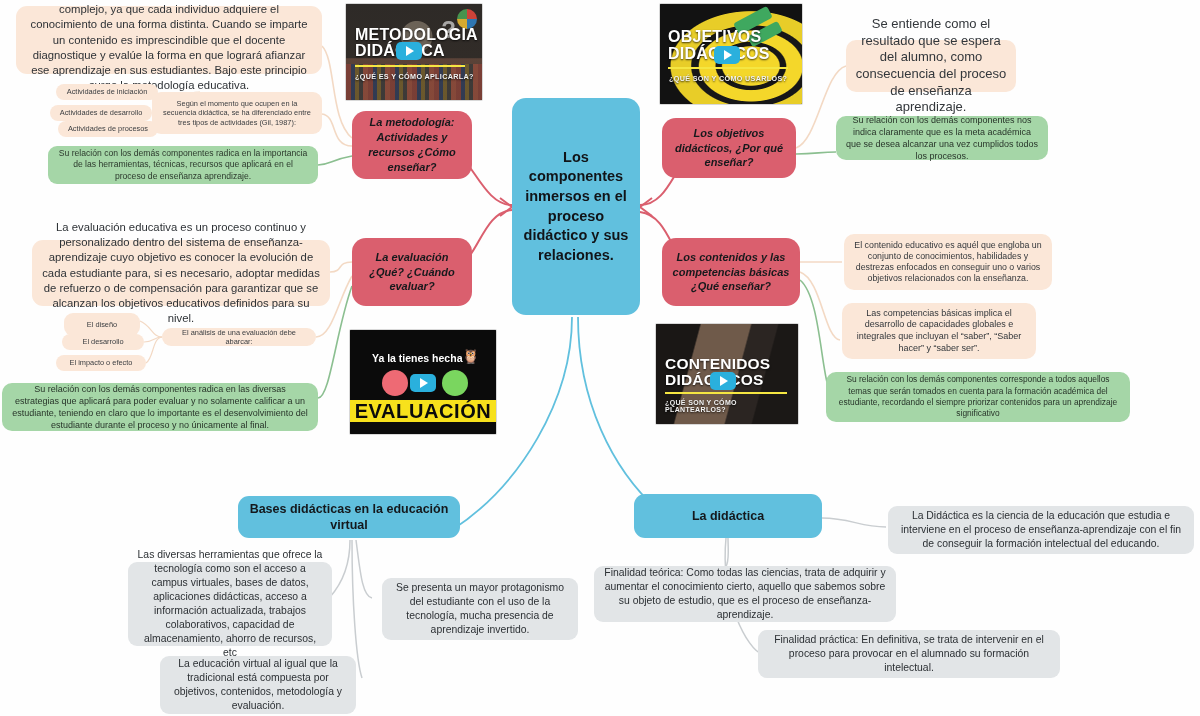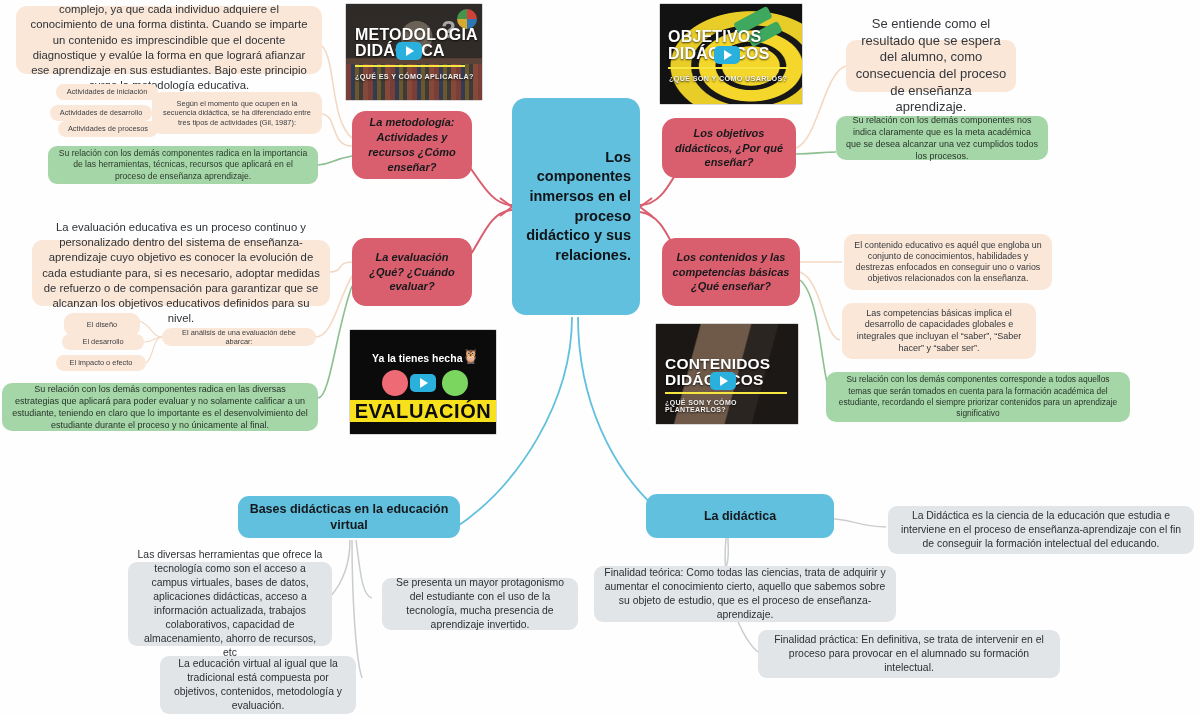--- a/index.html
+++ b/index.html
@@ -35,21 +35,20 @@
     z-index:2;
   }
   
   .n-central{
     background:#61c0de;
     border-radius:14px;
     font-weight:bold;
     font-size:14.5px;
     color:#111418;
     line-height:1.35;
-    text-align:right;
   }
   .n-blue{
     background:#61c0de;
     border-radius:11px;
     font-weight:bold;
     font-size:12.5px;
     color:#14181c;
   }
   
   .n-red{
@@ -266,21 +265,21 @@
   </div>
 
   <div class="node n-red" style="left:662px;top:238px;width:138px;height:68px;">
     <span>Los contenidos y las competencias básicas ¿Qué enseñar?</span>
   </div>
 
   <div class="node n-blue" style="left:238px;top:496px;width:222px;height:42px;">
     <span>Bases didácticas en la educación virtual</span>
   </div>
 
-  <div class="node n-blue" style="left:634px;top:494px;width:188px;height:44px;margin-left:12px;">
+  <div class="node n-blue" style="left:634px;top:494px;width:188px;height:44px;">
     <span>La didáctica</span>
   </div>
 
   <div class="node n-peach-lg" style="left:16px;top:6px;width:306px;height:68px;">
     <span>El proceso de enseñanza y aprendizaje resulta algo complejo, ya que cada individuo adquiere el conocimiento de una forma distinta. Cuando se imparte un contenido es imprescindible que el docente diagnostique y evalúe la forma en que logrará afianzar ese aprendizaje en sus estudiantes. Bajo este principio surge la metodología educativa.</span>
   </div>
 
   <div class="node n-peach-sm" style="left:152px;top:92px;width:170px;height:42px;">
     <span>Según el momento que ocupen en la secuencia didáctica, se ha diferenciado entre tres tipos de actividades (Gil, 1987):</span>
   </div>
@@ -342,21 +341,21 @@
   </div>
 
   <div class="node n-grey" style="left:128px;top:562px;width:204px;height:84px;">
     <span>Las diversas herramientas que ofrece la tecnología como son el acceso a campus virtuales, bases de datos, aplicaciones didácticas, acceso a información actualizada, trabajos colaborativos, capacidad de almacenamiento, ahorro de recursos, etc</span>
   </div>
 
   <div class="node n-grey" style="left:160px;top:656px;width:196px;height:58px;">
     <span>La educación virtual al igual que la tradicional está compuesta por objetivos, contenidos, metodología y evaluación.</span>
   </div>
 
-  <div class="node n-grey" style="left:382px;top:578px;width:196px;height:52px;">
+  <div class="node n-grey" style="left:382px;top:578px;width:196px;height:62px;">
     <span>Se presenta un mayor protagonismo del estudiante con el uso de la tecnología, mucha presencia de aprendizaje invertido.</span>
   </div>
 
   <div class="node n-grey" style="left:888px;top:506px;width:306px;height:48px;">
     <span>La Didáctica es la ciencia de la educación que estudia e interviene en el proceso de enseñanza-aprendizaje con el fin de conseguir la formación intelectual del educando.</span>
   </div>
 
   <div class="node n-grey" style="left:594px;top:566px;width:302px;height:56px;">
     <span>Finalidad teórica: Como todas las ciencias, trata de adquirir y aumentar el conocimiento cierto, aquello que sabemos sobre su objeto de estudio, que es el proceso de enseñanza-aprendizaje.</span>
   </div>

